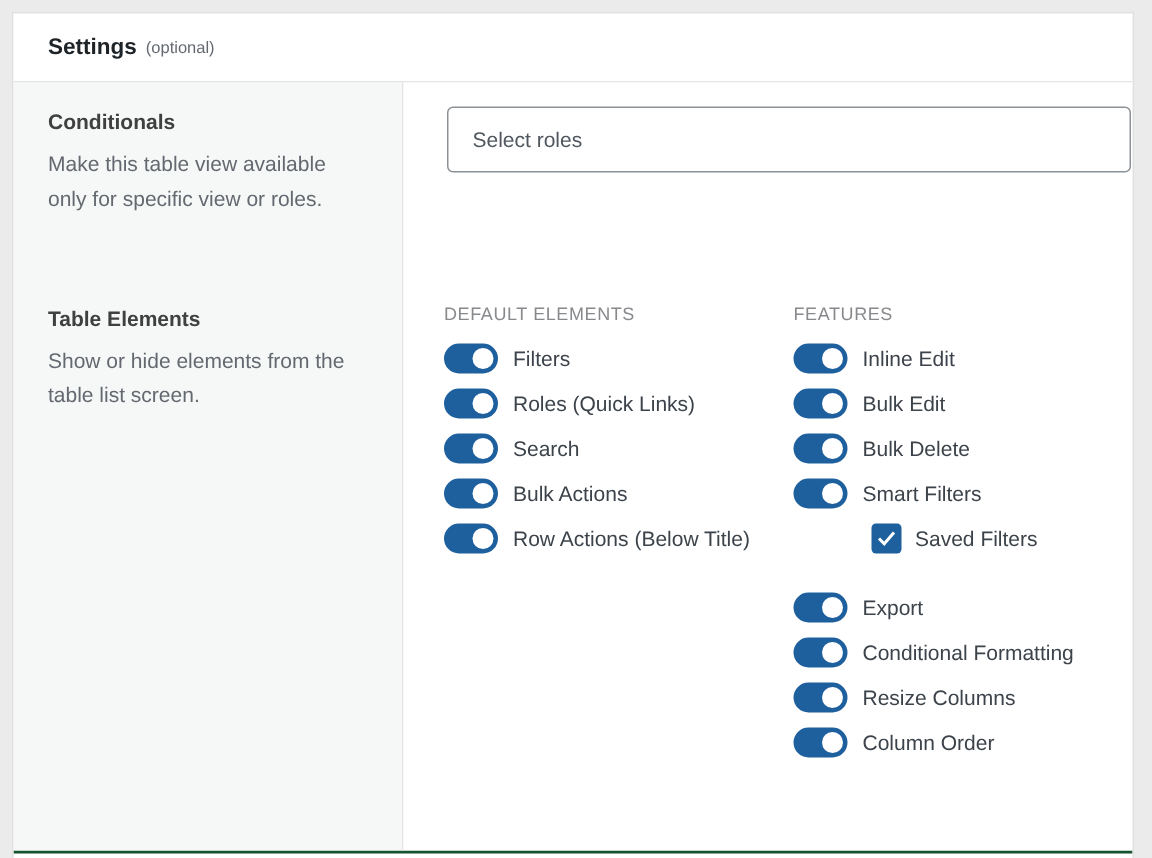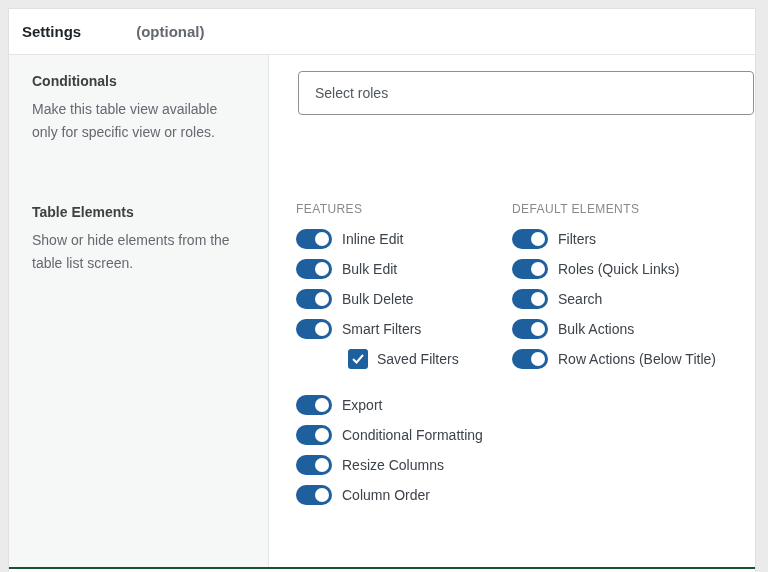--- a/index.html
+++ b/index.html
@@ -13,26 +13,25 @@
     position: absolute; left: 8px; top: 8px;
     width: 748px; height: 564px;
     background: #ffffff;
     border: 1px solid #e0e0e0;
     border-bottom: none;
     overflow: hidden;
   }
   
   .panel-header {
     height: 46px; display: flex; align-items: center;
-    padding: 0 13px; border-bottom: 1px solid #e4e4e7;
+    padding: 0 23px; border-bottom: 1px solid #e4e4e7;
     background: #fff;
-    gap: 35px;
   }
   .panel-title { font-size: 15px; font-weight: 700; color: #1d2327; }
-  .panel-subtitle { font-size: 15px; font-weight: 700; color: #646970; margin-left: 20px; }
+  .panel-subtitle { font-size: 11px; font-weight: 400; color: #646970; margin-left: 6px; }
   
   .settings-row { display: flex; }
   .row-conditionals { height: 131px; }
   .row-table-elements { height: 383px; border-bottom: 2px solid #14532d; }
   .label-col {
     width: 260px; flex: 0 0 260px;
     background: #f6f7f7;
     border-right: 1px solid #e4e4e7;
     padding: 18px 24px 0 23px;
   }
@@ -99,20 +98,45 @@
     </div>
   </div>
 
   <div class="settings-row row-table-elements">
     <div class="label-col">
       <h3>Table Elements</h3>
       <p>Show or hide elements from the table list screen.</p>
     </div>
     <div class="content-col">
 
+      <div class="elements-col col-defaults">
+        <div class="col-heading">DEFAULT ELEMENTS</div>
+
+        <div class="toggle-row">
+          <span class="toggle on"></span>
+          <span class="toggle-label">Filters</span>
+        </div>
+        <div class="toggle-row">
+          <span class="toggle on"></span>
+          <span class="toggle-label">Roles (Quick Links)</span>
+        </div>
+        <div class="toggle-row">
+          <span class="toggle on"></span>
+          <span class="toggle-label">Search</span>
+        </div>
+        <div class="toggle-row">
+          <span class="toggle on"></span>
+          <span class="toggle-label">Bulk Actions</span>
+        </div>
+        <div class="toggle-row">
+          <span class="toggle on"></span>
+          <span class="toggle-label">Row Actions (Below Title)</span>
+        </div>
+      </div>
+
       <div class="elements-col col-features">
         <div class="col-heading">FEATURES</div>
 
         <div class="toggle-row">
           <span class="toggle on"></span>
           <span class="toggle-label">Inline Edit</span>
         </div>
         <div class="toggle-row">
           <span class="toggle on"></span>
           <span class="toggle-label">Bulk Edit</span>
@@ -146,41 +170,16 @@
         <div class="toggle-row">
           <span class="toggle on"></span>
           <span class="toggle-label">Resize Columns</span>
         </div>
         <div class="toggle-row">
           <span class="toggle on"></span>
           <span class="toggle-label">Column Order</span>
         </div>
       </div>
 
-      <div class="elements-col col-defaults">
-        <div class="col-heading">DEFAULT ELEMENTS</div>
-
-        <div class="toggle-row">
-          <span class="toggle on"></span>
-          <span class="toggle-label">Filters</span>
-        </div>
-        <div class="toggle-row">
-          <span class="toggle on"></span>
-          <span class="toggle-label">Roles (Quick Links)</span>
-        </div>
-        <div class="toggle-row">
-          <span class="toggle on"></span>
-          <span class="toggle-label">Search</span>
-        </div>
-        <div class="toggle-row">
-          <span class="toggle on"></span>
-          <span class="toggle-label">Bulk Actions</span>
-        </div>
-        <div class="toggle-row">
-          <span class="toggle on"></span>
-          <span class="toggle-label">Row Actions (Below Title)</span>
-        </div>
-      </div>
-
     </div>
   </div>
 
 </div>
 
 </body></html>

